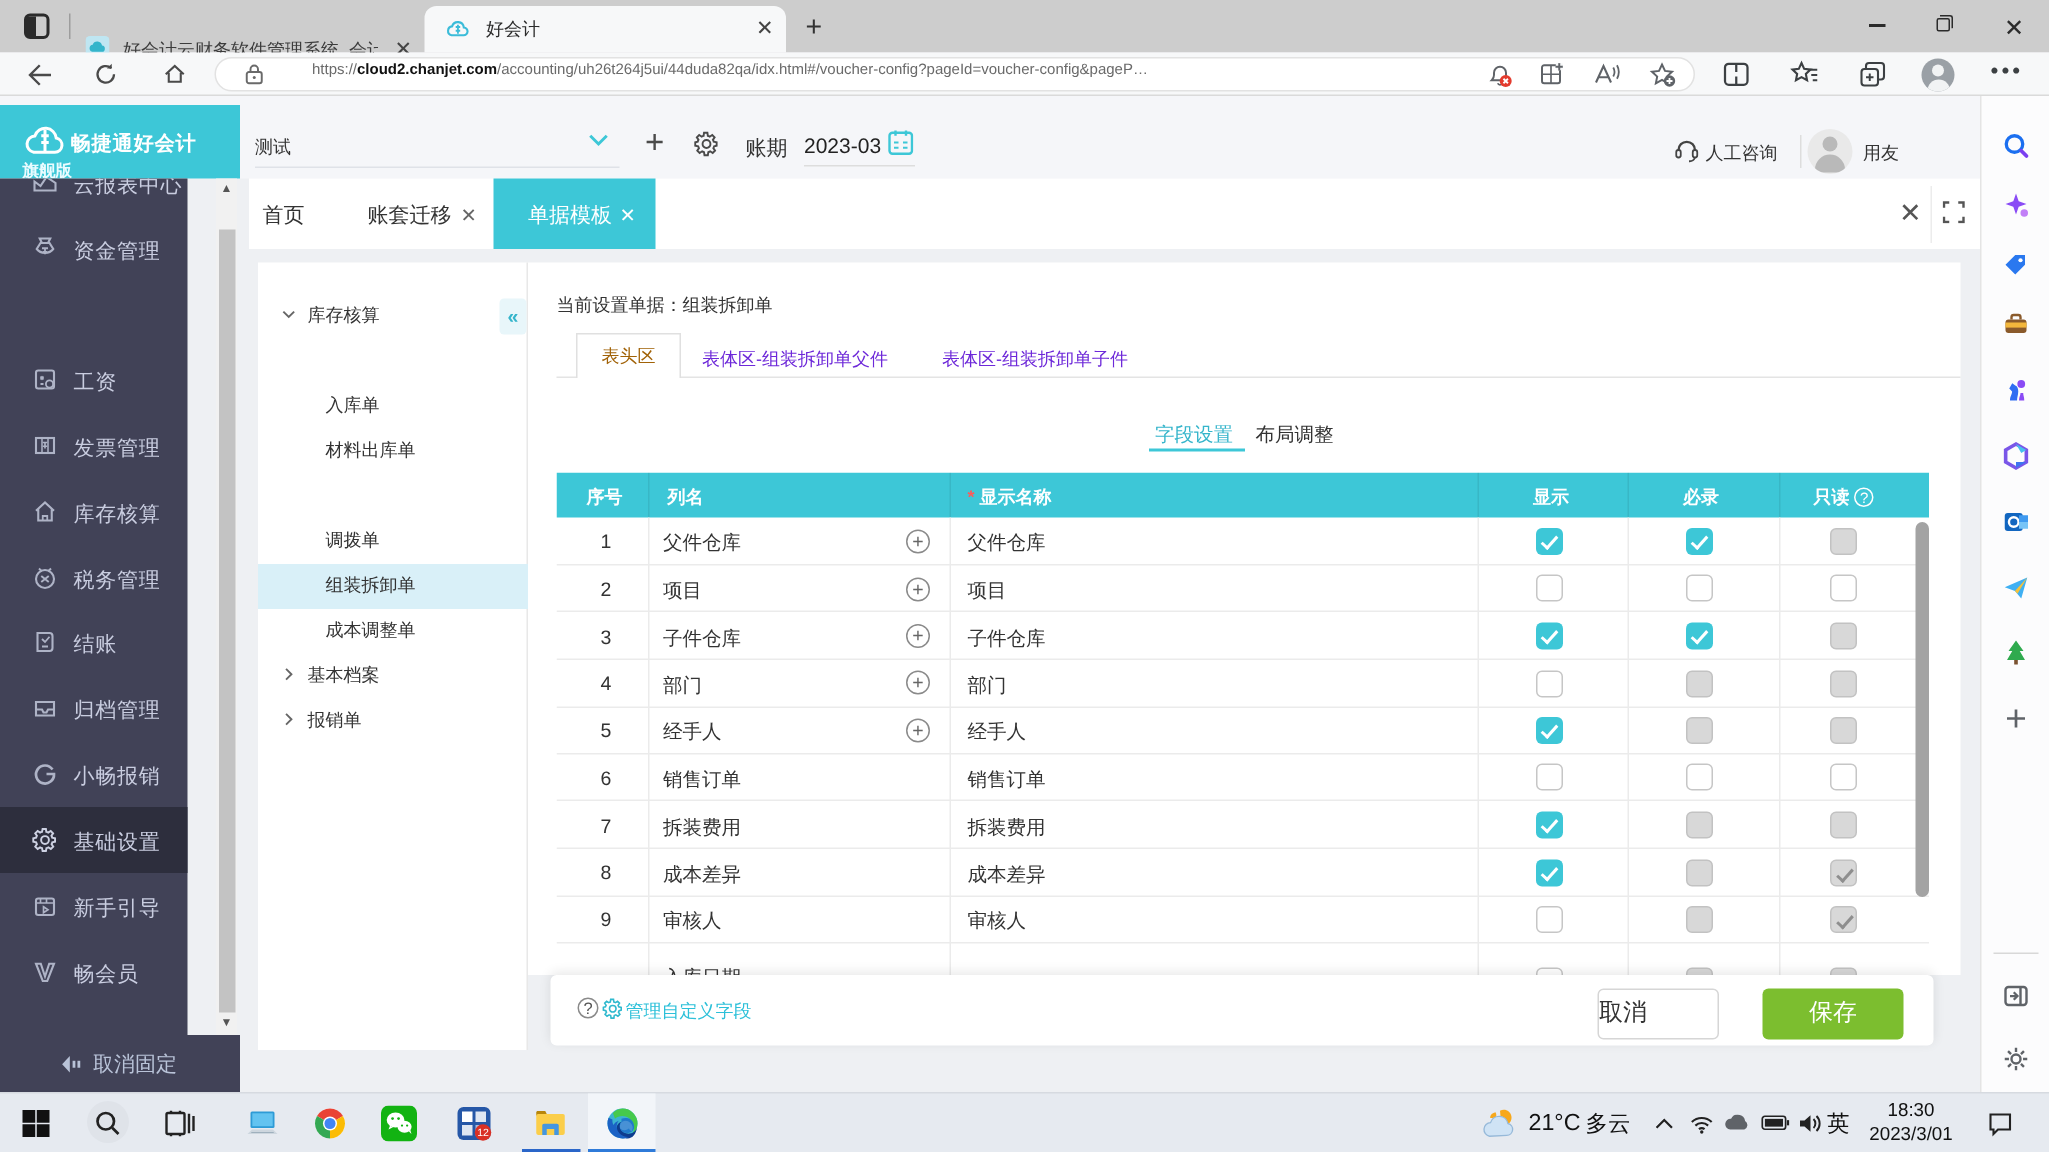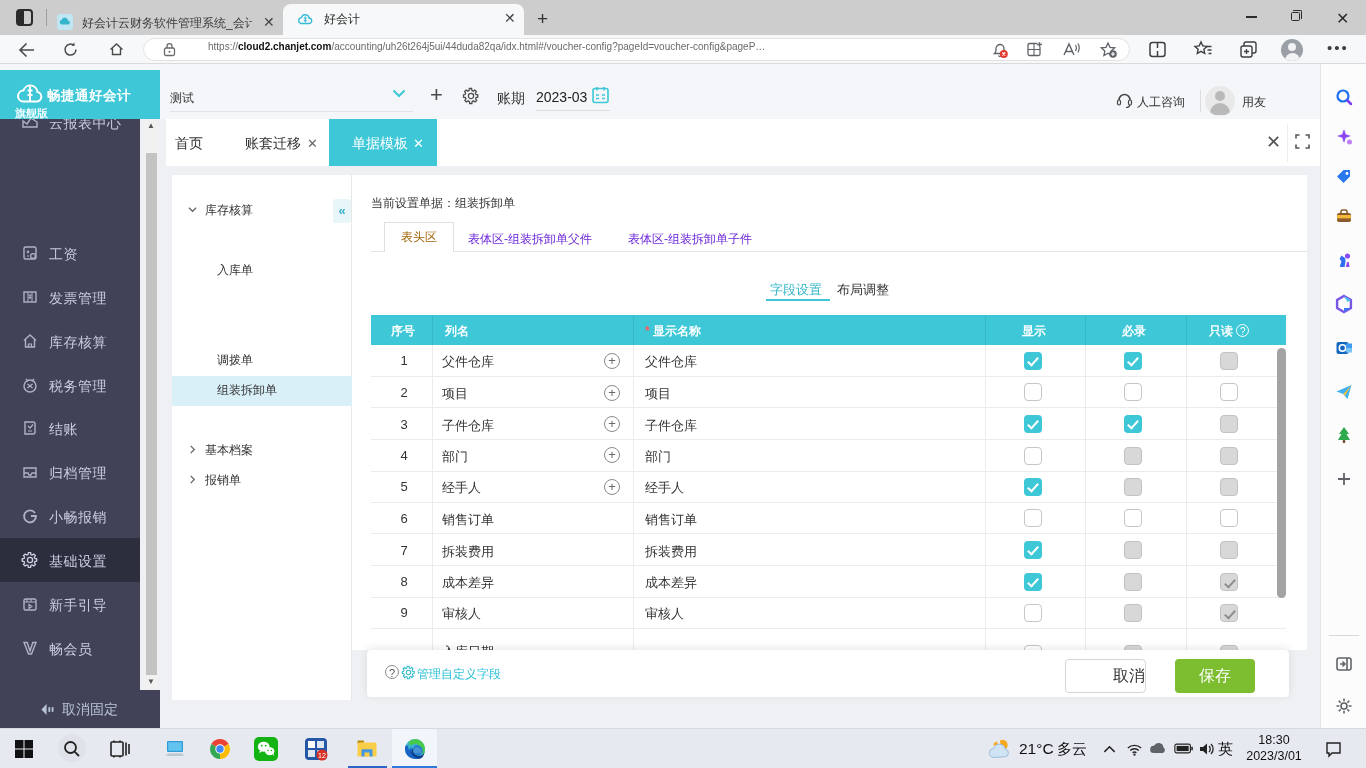--- a/index.html
+++ b/index.html
@@ -3,21 +3,21 @@
 <style>
 *{margin:0;padding:0;box-sizing:border-box}
 html,body{width:1366px;height:768px;overflow:hidden;font-family:"Liberation Sans",sans-serif}
 .abs{position:absolute}
 #stage{position:relative;width:1366px;height:768px;background:#eef0f3}
 
 #tabbar{left:0;top:0;width:1366px;height:35px;background:#cdcdcd}
 .tswitch{left:16px;top:9px;width:17px;height:17px;border:2px solid #2b2b2b;border-radius:4px}
 .tswitch::after{content:"";position:absolute;left:0;top:0;width:6px;height:13px;background:#2b2b2b}
 .tdiv{left:46px;top:9px;width:1px;height:17px;background:#9d9d9d}
-.itab{left:49px;top:5px;width:231px;height:35px}
+.itab{left:49px;top:15px;width:231px;height:35px}
 .itabt{left:33px;top:10px;width:170px;font-size:12px;color:#3c3c3c;white-space:nowrap;overflow:hidden}
 .itabx{left:214px;top:9px;font-size:14px;color:#444}
 .atab{left:283px;top:4px;width:241px;height:31px;background:#f7f8f9;border-radius:8px 8px 0 0}
 .atabt{left:41px;top:7px;font-size:12px;color:#2b2b2b}
 .atabx{left:221px;top:6px;font-size:14px;color:#444}
 .ntab{left:537px;top:8px;font-size:19px;color:#333;font-weight:400}
 .wmin{left:1246px;top:16px;width:11px;height:1.5px;background:#2b2b2b}
 .wmax{left:1291px;top:12px;width:9px;height:9px;border:1.3px solid #2b2b2b;border-radius:1.5px}
 .wmax::after{content:"";position:absolute;left:0.5px;top:-3.2px;width:8px;height:8px;border:1.3px solid #2b2b2b;border-left:none;border-bottom:none;border-radius:0 2px 0 0}
 .wclo{left:1336px;top:9px;font-size:16px;color:#2b2b2b;font-weight:400}
@@ -37,21 +37,21 @@
 .hd-qi{left:497px;top:26px;font-size:14px;color:#333}
 .hd-date{left:536px;top:25px;font-size:14px;color:#222}
 .hd-ul2{left:536px;top:46px;width:74px;height:1px;background:#ddd}
 .hd-consult{left:1137px;top:30px;font-size:12px;color:#333}
 .hd-div{left:1200px;top:26px;width:1px;height:22px;background:#ddd}
 .avatar{left:1205px;top:22px;width:30px;height:30px;border-radius:50%;background:#e9e9e9;overflow:hidden}
 .avatar::before{content:"";position:absolute;left:10px;top:5px;width:10px;height:10px;border-radius:50%;background:#b9b9b9}
 .avatar::after{content:"";position:absolute;left:5px;top:17px;width:20px;height:12px;border-radius:10px 10px 0 0;background:#b9b9b9}
 .hd-yy{left:1242px;top:30px;font-size:12px;color:#333}
 
-#sidebar{left:0;top:119px;width:140px;height:571px;background:#414257;overflow:hidden}
+#sidebar{left:0;top:119px;width:125px;height:571px;background:#414257;overflow:hidden}
 .mi{position:absolute;left:0;width:143px;height:44px}
 .mi .ic{position:absolute;left:21px;top:13px;width:18px;height:18px}
 .mi .tx{position:absolute;left:49px;top:15px;font-size:14px;color:#c9cde0;letter-spacing:.5px}
 .mi.act{background:#2d2e3d}
 #sbtrack{left:144px;top:119px;width:14px;height:571px;background:#f1f1f1}
 #sbthumb{left:146px;top:153px;width:11px;height:522px;background:#c3c3c3}
 .sbarr{left:147px;font-size:8px;color:#555}
 #pinbar{left:0;top:690px;width:160px;height:38px;background:#414257}
 .pintx{left:62px;top:11px;font-size:14px;color:#b9c3d8}
 .pinic{left:40px;top:13px;width:14px;height:13px}
@@ -91,22 +91,22 @@
 .cb.off{background:#fff;border:1.5px solid #c6c6c6}
 .cb.dis{background:#d8d8d8;border:1px solid #c2c2c2}
 .cb.dison{background:#d8d8d8;border:1px solid #c2c2c2}
 .cb.dison::after{content:"";position:absolute;left:6px;top:2.5px;width:4px;height:9px;border:solid #8e8e8e;border-width:0 2px 2px 0;transform:rotate(42deg)}
 #vscroll{left:1277px;top:348px;width:9px;height:250px;background:#a3a3a3;border-radius:5px}
 
 #foot{left:367px;top:650px;width:922px;height:47px;background:#fff;border-radius:4px;box-shadow:0 -2px 8px rgba(0,0,0,.09)}
 .qm{left:18px;top:15px;width:14px;height:14px;border:1px solid #8a8a8a;border-radius:50%;color:#555;font-size:11px;text-align:center;line-height:14px}
 .fgear{left:34px;top:15px}
 .flink{left:50px;top:16px;font-size:12px;color:#2cc0d9}
-.btn1{left:698px;top:9px;width:81px;height:34px;background:#fff;border:1px solid #d6d6d6;border-radius:4px;font-size:16px;color:#333;text-align:right;line-height:32px}
-.btn2{left:808px;top:9px;width:80px;height:34px;background:#7cbe2f;border-radius:4px;font-size:16px;color:#fff;text-align:center;line-height:34px}
+.btn1{left:698px;top:9px;width:81px;height:34px;background:#fff;border:1px solid #d6d6d6;border-radius:4px;font-size:16px;color:#333;text-align:left;line-height:32px}
+.btn2{left:808px;top:9px;width:94px;height:34px;background:#7cbe2f;border-radius:4px;font-size:16px;color:#fff;text-align:center;line-height:34px}
 
 #eside{left:1320px;top:64px;width:46px;height:664px;background:#fcfcfd;border-left:1px solid #e4e4e4}
 .eic{position:absolute;left:13px;width:20px;height:20px}
 
 #task{left:0;top:728px;width:1366px;height:40px;background:#e6eaf0;border-top:1px solid #d6dae0}
 .tic{position:absolute;top:8px;width:24px;height:24px}
 .tray{position:absolute;top:12px;font-size:13px;color:#111}
 </style></head>
 <body>
 <div id="stage">
@@ -232,20 +232,27 @@
   <div class="avatar abs"></div>
   <div class="hd-yy abs">用友</div>
 </div>
 
 <div id="sidebar" class="abs">
   <div class="mi" style="top:-19px">
         <svg class="ic" viewBox="0 0 18 18">
           <path d="M2 14V8l4 3 4-6 6 4v5z" fill="none" stroke="#aeb3c6" stroke-width="1.4"></path>
         </svg>
         <div class="tx">云报表中心</div>
+      </div>
+  <div class="mi" style="top:25px">
+        <svg class="ic" viewBox="0 0 18 18">
+          <path d="M6 5h6l2.5 4a6.5 5.5 0 0 1-11 0z M7 5 5.5 2h7L11 5" fill="none" stroke="#aeb3c6" stroke-width="1.4"></path>
+          <path d="M7 8.5h4M9 8.5v4M7.5 11h3" stroke="#aeb3c6" stroke-width="1.2"></path>
+        </svg>
+        <div class="tx">资金管理</div>
       </div>
   <div class="mi" style="top:112px">
         <svg class="ic" viewBox="0 0 18 18">
           <rect x="3" y="3" width="12" height="12" rx="1.5" fill="none" stroke="#aeb3c6" stroke-width="1.4"></rect>
           <path d="M6 7l2 2M8 7l-2 2M6 12h2" stroke="#aeb3c6" stroke-width="1.2"></path>
           <circle cx="12" cy="12" r="2.4" fill="none" stroke="#aeb3c6" stroke-width="1.2"></circle>
         </svg>
         <div class="tx">工资</div>
       </div>
   <div class="mi" style="top:156px">
@@ -339,25 +346,31 @@
 <div id="tree" class="abs">
   <div class="tr-row abs" style="top:21px">
         <svg class="chev" viewBox="0 0 10 10">
           <path d="M1 3l4 4 4-4" fill="none" stroke="#666" stroke-width="1.4"></path>
         </svg>
         <span style="position:absolute;left:33px;top:6px">库存核算</span>
       </div>
   <div class="tr-row abs" style="top:81px">
         <span style="position:absolute;left:45px;top:6px">入库单</span>
       </div>
+  <div class="tr-row abs" style="top:111px">
+        <span style="position:absolute;left:45px;top:6px">材料出库单</span>
+      </div>
   <div class="tr-row abs" style="top:171px">
         <span style="position:absolute;left:45px;top:6px">调拨单</span>
       </div>
   <div class="tr-row tr-hl abs" style="top:201px">
         <span style="position:absolute;left:45px;top:6px">组装拆卸单</span>
+      </div>
+  <div class="tr-row abs" style="top:231px">
+        <span style="position:absolute;left:45px;top:6px">成本调整单</span>
       </div>
   <div class="tr-row abs" style="top:291px">
         <svg class="chev" viewBox="0 0 10 10">
           <path d="M3 1l4 4-4 4" fill="none" stroke="#666" stroke-width="1.4"></path>
         </svg>
         <span style="position:absolute;left:33px;top:6px">报销单</span>
       </div>
   <div class="tr-row abs" style="top:261px">
         <svg class="chev" viewBox="0 0 10 10">
           <path d="M3 1l4 4-4 4" fill="none" stroke="#666" stroke-width="1.4"></path>

